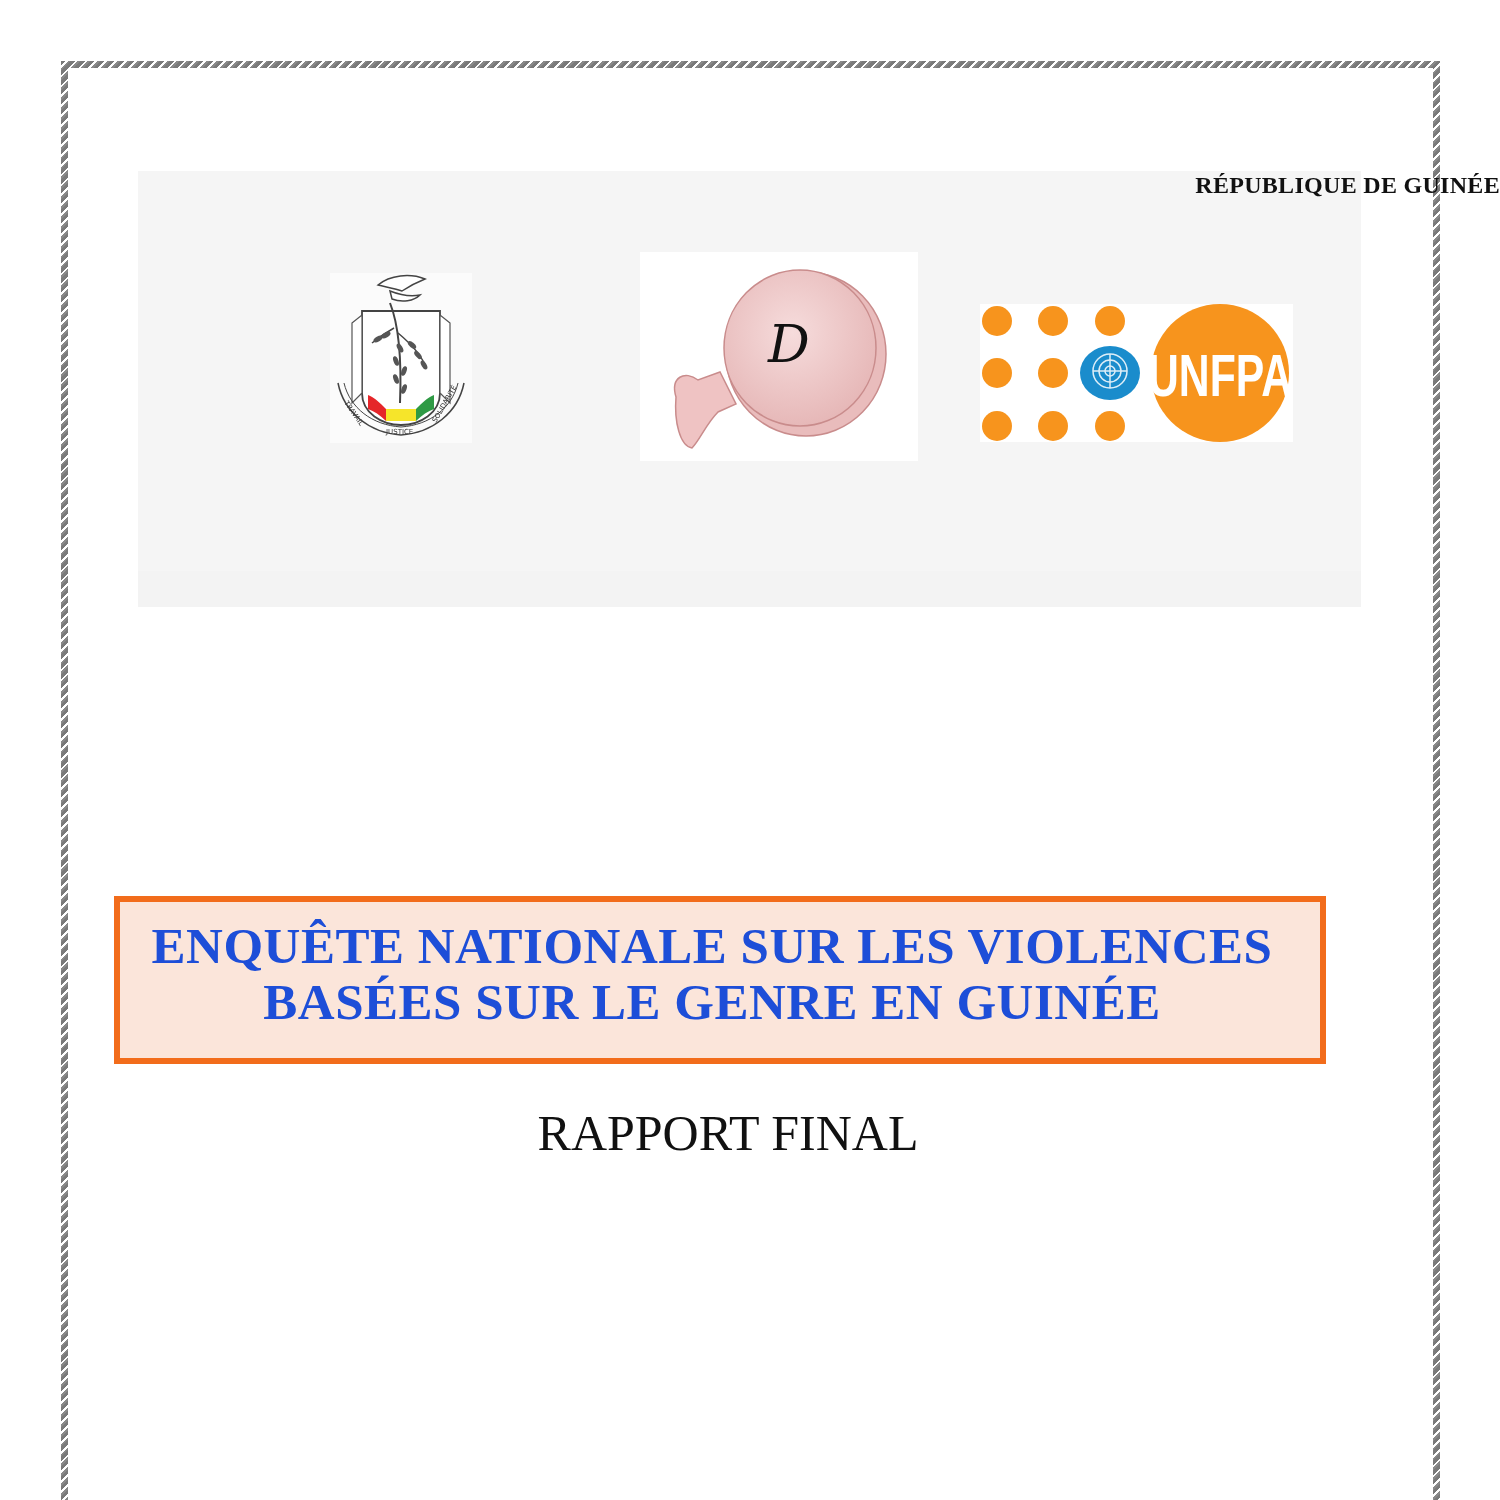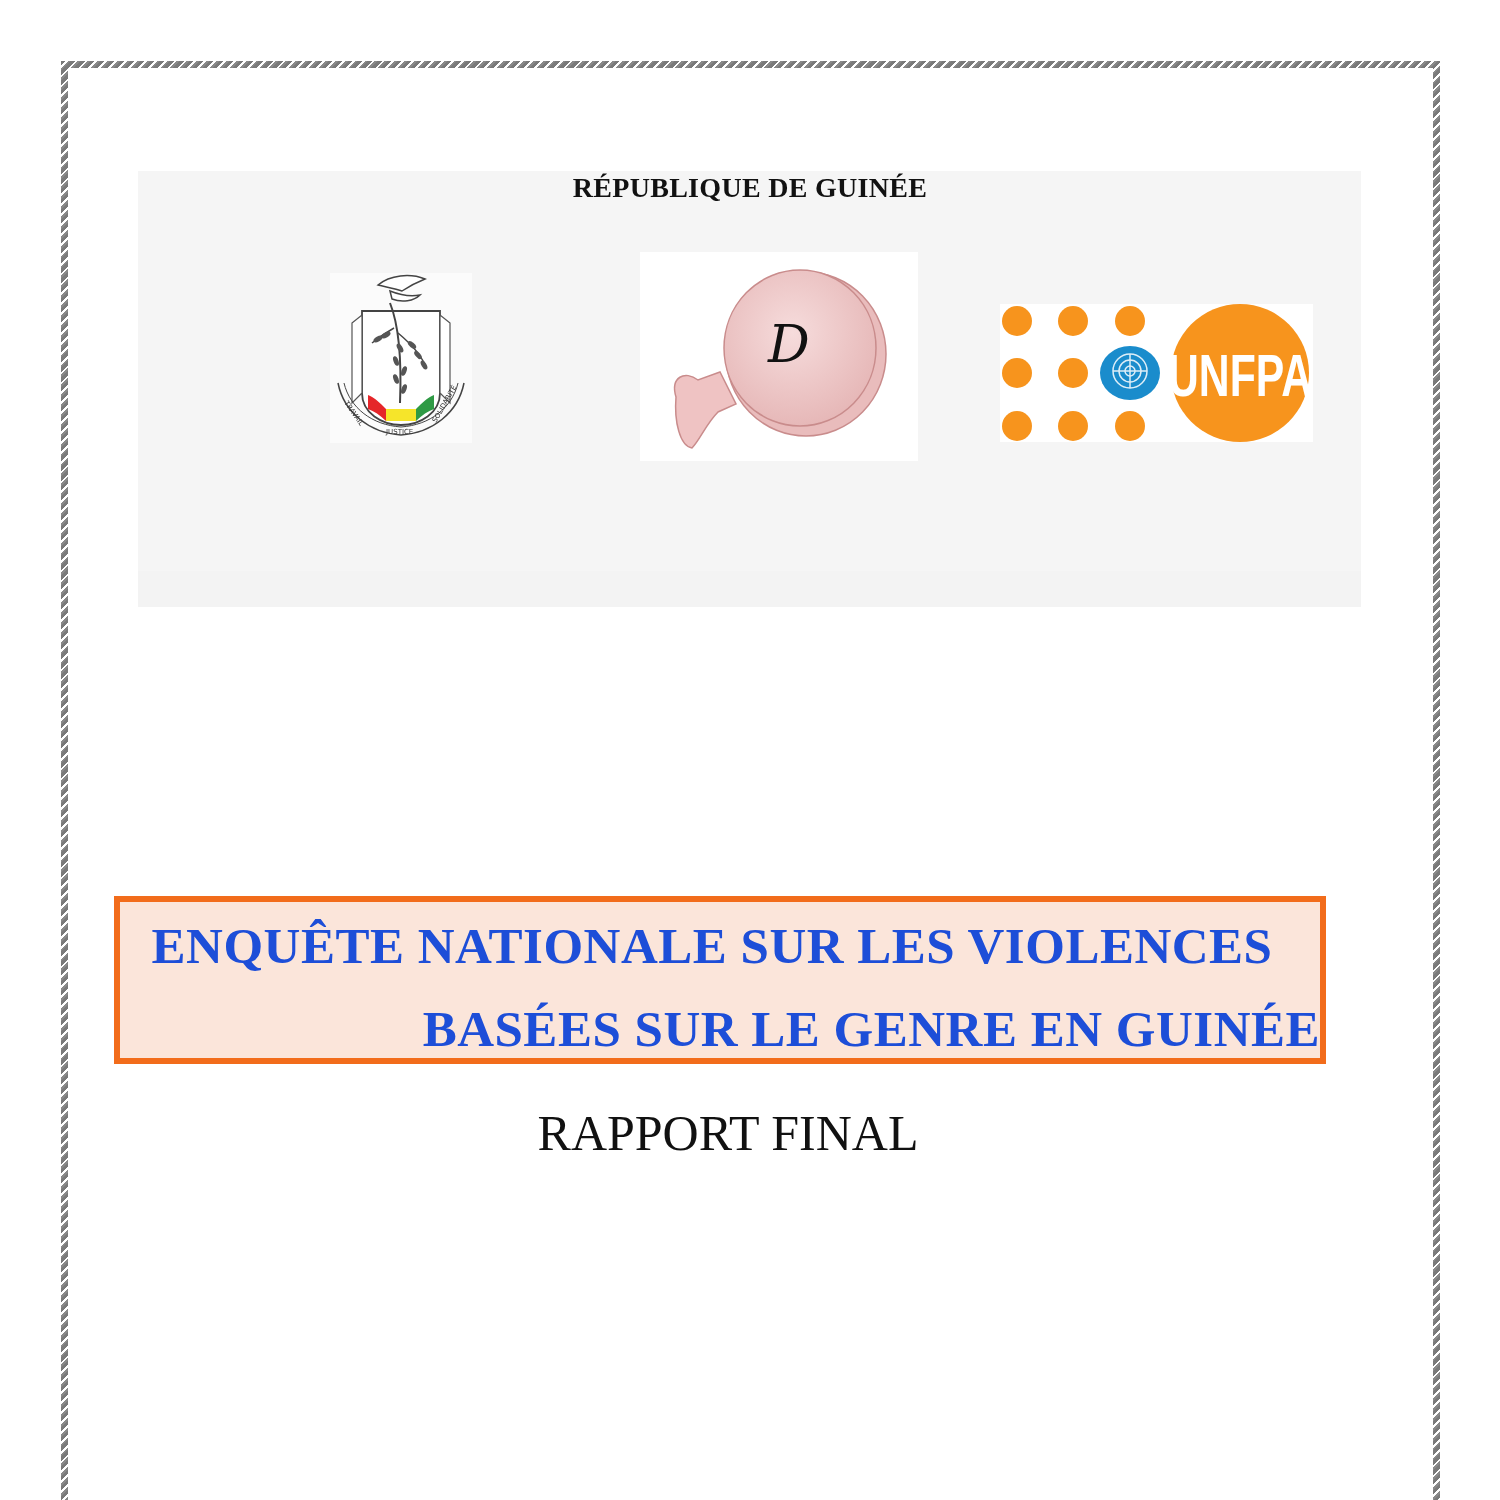--- a/index.html
+++ b/index.html
@@ -5,31 +5,31 @@
   html, body { margin:0; padding:0; }
   body { width:1500px; height:1500px; background:#ffffff; position:relative; overflow:hidden;
          font-family:"Liberation Serif", "DejaVu Serif", serif; }
   .page-border { position:absolute; left:61px; top:61px; width:1379px; height:1460px;
     box-sizing:border-box; border:7px solid transparent;
     background:
       linear-gradient(#fff,#fff) padding-box,
       repeating-linear-gradient(135deg, #7a7a7a 0 3px, #ffffff 3px 5px, #8a8a8a 5px 7px) border-box; }
   .logo-panel { position:absolute; left:138px; top:171px; width:1223px; height:436px; background:#f5f5f5; }
   .logo-panel .bottom-strip { position:absolute; left:0; right:0; bottom:0; height:36px; background:#f3f3f3; }
-  .republic { position:absolute; left:0; width:1500px; top:172px; text-align:center;
-    font-weight:bold; font-size:28px; color:#111; letter-spacing:0.3px; }
+  .republic { position:absolute; left:0; width:1500px; top:172px; text-align:right;
+    font-weight:bold; font-size:24px; color:#111; letter-spacing:0.3px; }
   .logo { position:absolute; background:#fff; }
   .logo-guinea { left:330px; top:273px; width:142px; height:170px; background:#fbfbfb; }
   .logo-mirror { left:640px; top:252px; width:278px; height:209px; }
-  .logo-unfpa { left:1000px; top:304px; width:313px; height:138px; }
+  .logo-unfpa { left:980px; top:304px; width:313px; height:138px; }
   .title-box { position:absolute; left:114px; top:896px; width:1212px; height:168px; box-sizing:border-box;
     border:6px solid #f26c1b; background:#fbe5da; }
   .title-line { position:absolute; left:0; right:0; text-align:center; font-weight:bold; font-size:51px; color:#1d4ed8; letter-spacing:0.5px; }
   .title-line.l1 { top:15px; left:-16px; }
-  .title-line.l2 { top:98px; left:-16px;text-align:right; }
+  .title-line.l2 { top:71px; left:-16px; }
   .subtitle { position:absolute; left:0; width:1456px; top:1104px; text-align:center; font-size:50px; color:#111; }
 </style>
 </head>
 <body>
 
 <div class="page-border"></div>
 
 <div class="logo-panel">
   <div class="bottom-strip"></div>
 </div>

